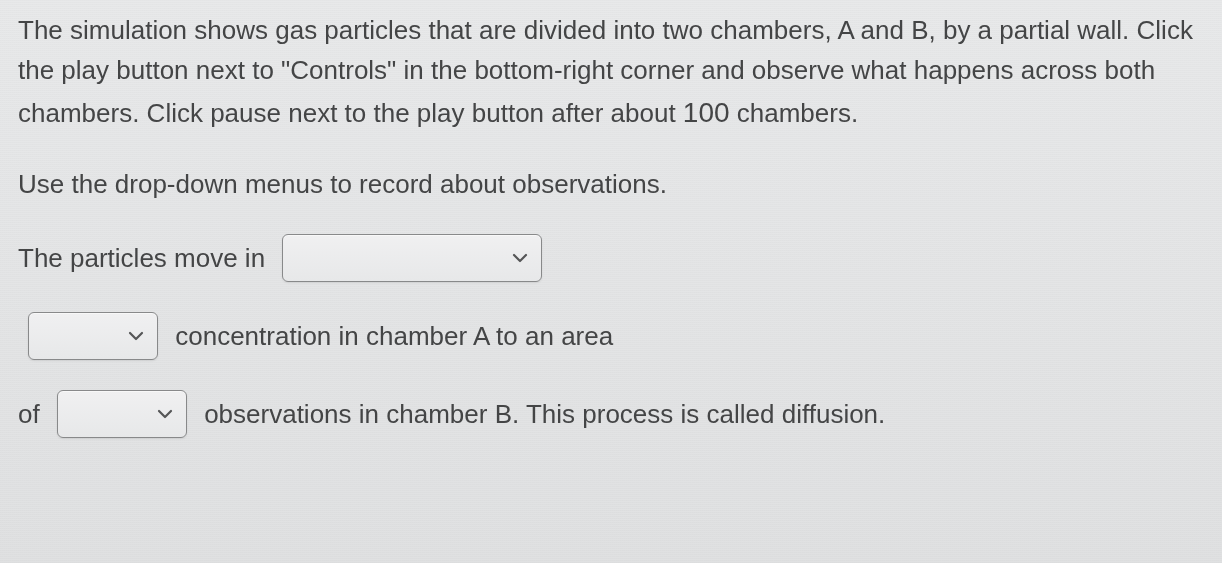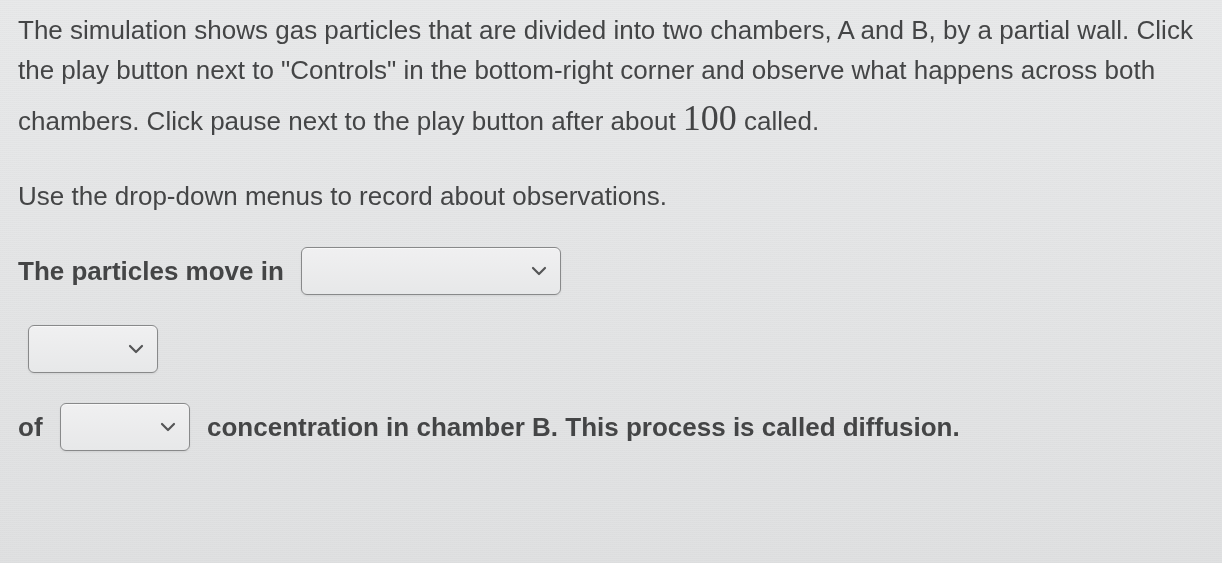--- a/index.html
+++ b/index.html
@@ -24,33 +24,32 @@
     }
     .content {
       position: relative;
       padding: 10px 18px 0 18px;
       line-height: 1.55;
     }
     .para {
       margin: 0 0 30px 0;
     }
     .num {
-      font-family: Liberation Serif, serif;
-      font-size: 36px;
+      font-family: Liberation Sans, sans-serif;
+      font-size: 28px;
     }
     .fill-line {
       display: flex;
       flex-wrap: wrap;
       align-items: center;
       gap: 0;
       margin-bottom: 30px;
     }
     .fill-line > span {
       white-space: pre;
-      font-weight: bold;
     }
     .dropdown {
       display: inline-flex;
       align-items: center;
       justify-content: flex-end;
       height: 48px;
       border: 1px solid #88898a;
       border-radius: 6px;
       background: linear-gradient(to bottom, #f0f0f1, #e7e8e9);
       padding: 0 12px 0 12px;
@@ -74,45 +73,46 @@
       stroke-linecap: round;
       stroke-linejoin: round;
     }
   </style>
 </head>
 <body>
 
 <div class="content">
 
   <p class="para">
-    <span>The simulation shows gas particles that are divided into two chambers, A and B, by a partial wall. Click the play button next to "Controls" in the bottom-right corner and observe what happens across both chambers. Click pause next to the play button after about </span><span class="num">100</span><span> called.</span>
+    <span>The simulation shows gas particles that are divided into two chambers, A and B, by a partial wall. Click the play button next to "Controls" in the bottom-right corner and observe what happens across both chambers. Click pause next to the play button after about </span><span class="num">100</span><span> chambers.</span>
   </p>
 
   <p class="para">Use the drop-down menus to record about observations.</p>
 
   <div class="fill-line">
     <span>The particles move in </span>
     <span class="dropdown size-a">
       <svg class="chev" viewBox="0 0 18 18">
           <path d="M3 6 L9 12 L15 6"></path>
         </svg>
     </span>
   </div>
 
   <div class="fill-line">
     <span class="dropdown size-b">
       <svg class="chev" viewBox="0 0 18 18">
           <path d="M3 6 L9 12 L15 6"></path>
         </svg>
     </span>
+    <span> concentration in chamber A to an area</span>
   </div>
 
   <div class="fill-line">
     <span>of </span>
     <span class="dropdown size-c">
       <svg class="chev" viewBox="0 0 18 18">
           <path d="M3 6 L9 12 L15 6"></path>
         </svg>
     </span>
-    <span> concentration in chamber B. This process is called diffusion.</span>
+    <span> observations in chamber B. This process is called diffusion.</span>
   </div>
 
 </div>
 
 </body></html>

